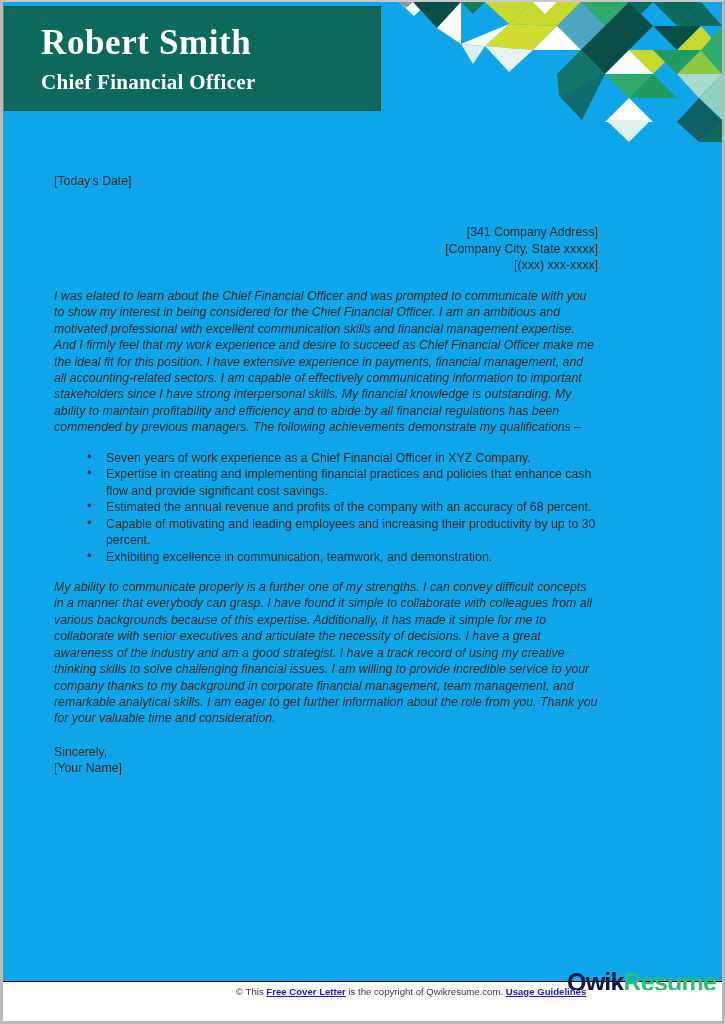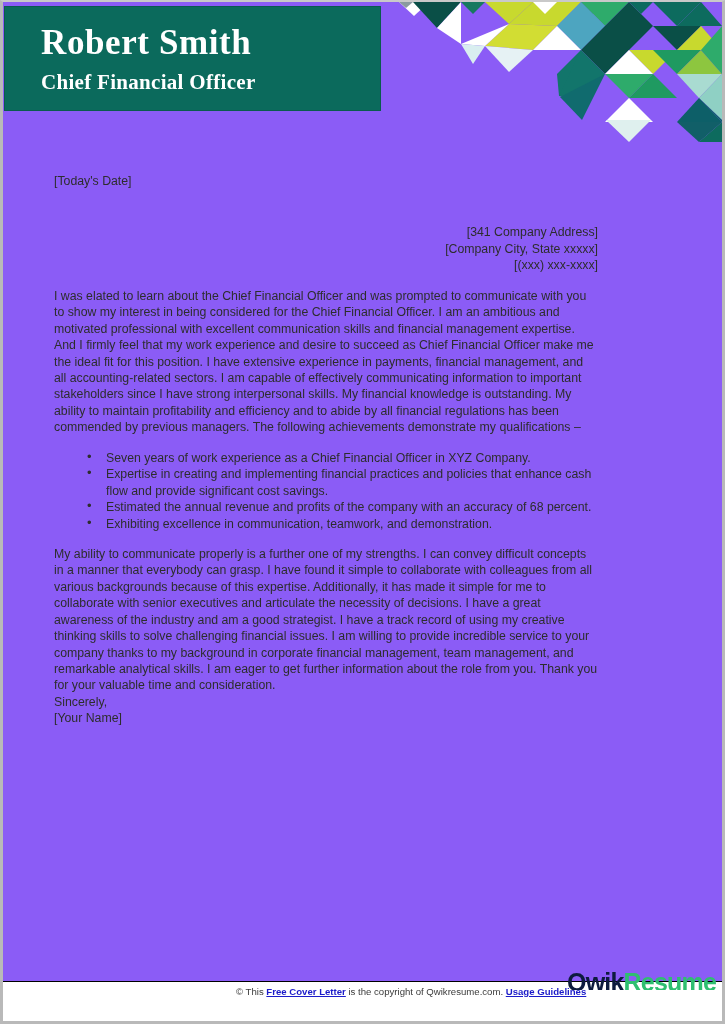--- a/index.html
+++ b/index.html
@@ -4,21 +4,21 @@
 <style>
   * { margin:0; padding:0; box-sizing:border-box; }
   html, body {
     width:725px; height:1024px;
     background:#ffffff;
     font-family:"Liberation Sans", sans-serif;
   }
   .page {
     position:relative;
     width:725px; height:1024px;
-    background:#8b5cf6;
+    background:#0ea5e9;
     border-left:3px solid #b9b9b9;
     border-right:3px solid #b9b9b9;
     border-top:2px solid #c9c9c9;
     border-bottom:3px solid #b9b9b9;
     overflow:hidden;
   }
   
   .header-zone {
     position:absolute;
     left:0; top:0;
@@ -64,40 +64,40 @@
     width:643px;
     padding:0 48px 0 51px;
     font-size:12.3px;
     color:#2d2d2d;
     line-height:16.4px;
   }
   .date { margin-top:31px; }
   .addr { margin-top:35px;text-align:right; }
   .addr div { line-height:16.5px; }
   .greeting { margin-top:33px; }
-  .para { margin-top:14px; text-align:left; }
+  .para { margin-top:14px; text-align:left;font-style:italic; }
   ul.achievements {
     margin-top:14px;
     padding-left:33px;
     list-style:none;
   }
   ul.achievements li {
     position:relative;
     padding-left:19px;
     margin-bottom:0px;
     line-height:16.5px;
   }
   ul.achievements li:before {
     content:"\2022";
     position:absolute;
     left:0; top:-1px;
     font-size:13px;
     color:#2d2d2d;
   }
-  .closing { }
+  .closing { margin-top:17px; }
   .closing div { line-height:16.5px; }
   
   .footer {
     position:absolute;
     left:0; bottom:0;
     width:719px;
     height:40px;
     border-top:1px solid #000000;
     background:#ffffff;
   }
@@ -223,20 +223,21 @@
       <div>[(xxx) xxx-xxxx]</div>
     </div>
 
 
     <div class="para">I was elated to learn about the Chief Financial Officer and was prompted to communicate with you to show my interest in being considered for the Chief Financial Officer. I am an ambitious and motivated professional with excellent communication skills and financial management expertise. And I firmly feel that my work experience and desire to succeed as Chief Financial Officer make me the ideal fit for this position. I have extensive experience in payments, financial management, and all accounting-related sectors. I am capable of effectively communicating information to important stakeholders since I have strong interpersonal skills. My financial knowledge is outstanding. My ability to maintain profitability and efficiency and to abide by all financial regulations has been commended by previous managers. The following achievements demonstrate my qualifications –</div>
 
     <ul class="achievements">
       <li>Seven years of work experience as a Chief Financial Officer in XYZ Company.</li>
       <li>Expertise in creating and implementing financial practices and policies that enhance cash flow and provide significant cost savings.</li>
       <li>Estimated the annual revenue and profits of the company with an accuracy of 68 percent.</li>
+      <li>Capable of motivating and leading employees and increasing their productivity by up to 30 percent.</li>
       <li>Exhibiting excellence in communication, teamwork, and demonstration.</li>
     </ul>
 
     <div class="para">My ability to communicate properly is a further one of my strengths. I can convey difficult concepts in a manner that everybody can grasp. I have found it simple to collaborate with colleagues from all various backgrounds because of this expertise. Additionally, it has made it simple for me to collaborate with senior executives and articulate the necessity of decisions. I have a great awareness of the industry and am a good strategist. I have a track record of using my creative thinking skills to solve challenging financial issues. I am willing to provide incredible service to your company thanks to my background in corporate financial management, team management, and remarkable analytical skills. I am eager to get further information about the role from you. Thank you for your valuable time and consideration.</div>
 
     <div class="closing">
       <div>Sincerely,</div>
       <div>[Your Name]</div>
     </div>
   </div>

